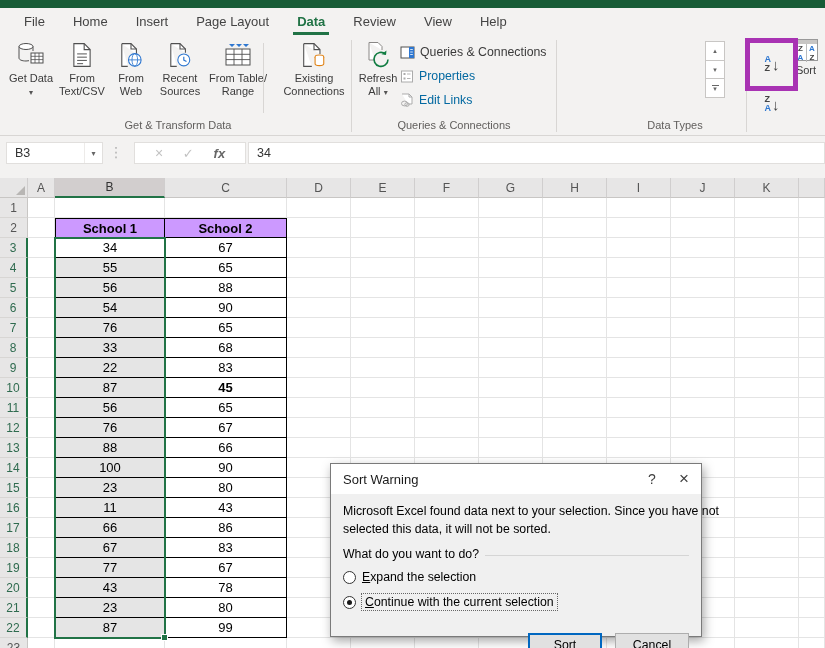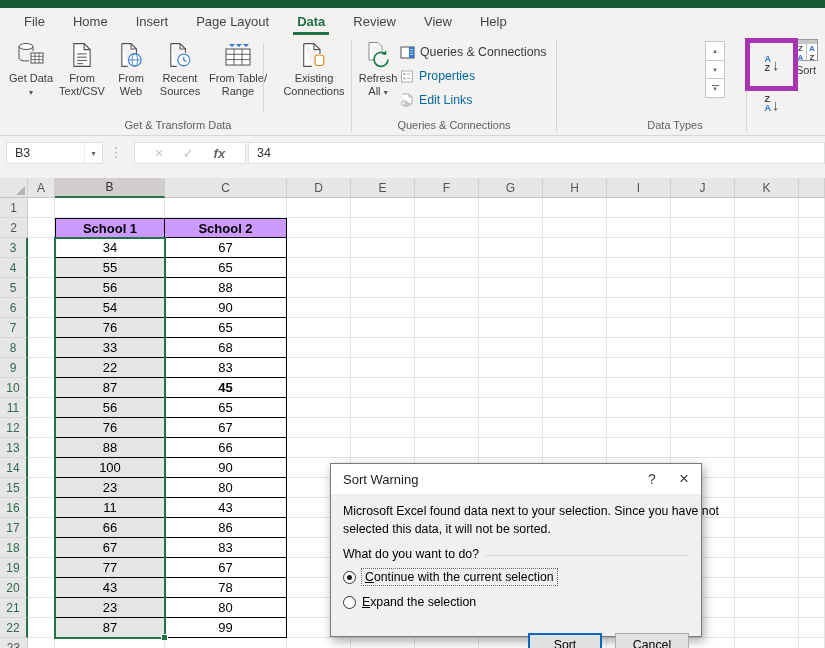--- a/index.html
+++ b/index.html
@@ -717,26 +717,26 @@
       <span id="dlg-close">×</span>
     </div>
     <div id="dlg-body">
       <div class="dlg-msg">Microsoft Excel found data next to your selection.  Since you have not</div>
       <div class="dlg-msg">selected this data, it will not be sorted.</div>
       <div id="dlg-question">
         <span class="txt">What do you want to do?</span>
         <span class="rule"></span>
       </div>
       <div class="radiorow">
+        <span class="radio"></span>
+        <span class="radiolabel accel">Expand the selection</span>
+      </div>
+      <div class="radiorow">
         <span class="radio on"></span>
         <span class="radiolabel accel focus">Continue with the current selection</span>
-      </div>
-      <div class="radiorow">
-        <span class="radio"></span>
-        <span class="radiolabel accel">Expand the selection</span>
       </div>
       <div id="dlg-buttons">
         <div class="dlg-btn default accel">Sort</div>
         <div class="dlg-btn">Cancel</div>
       </div>
     </div>
   </div>
 
 </div>
 

